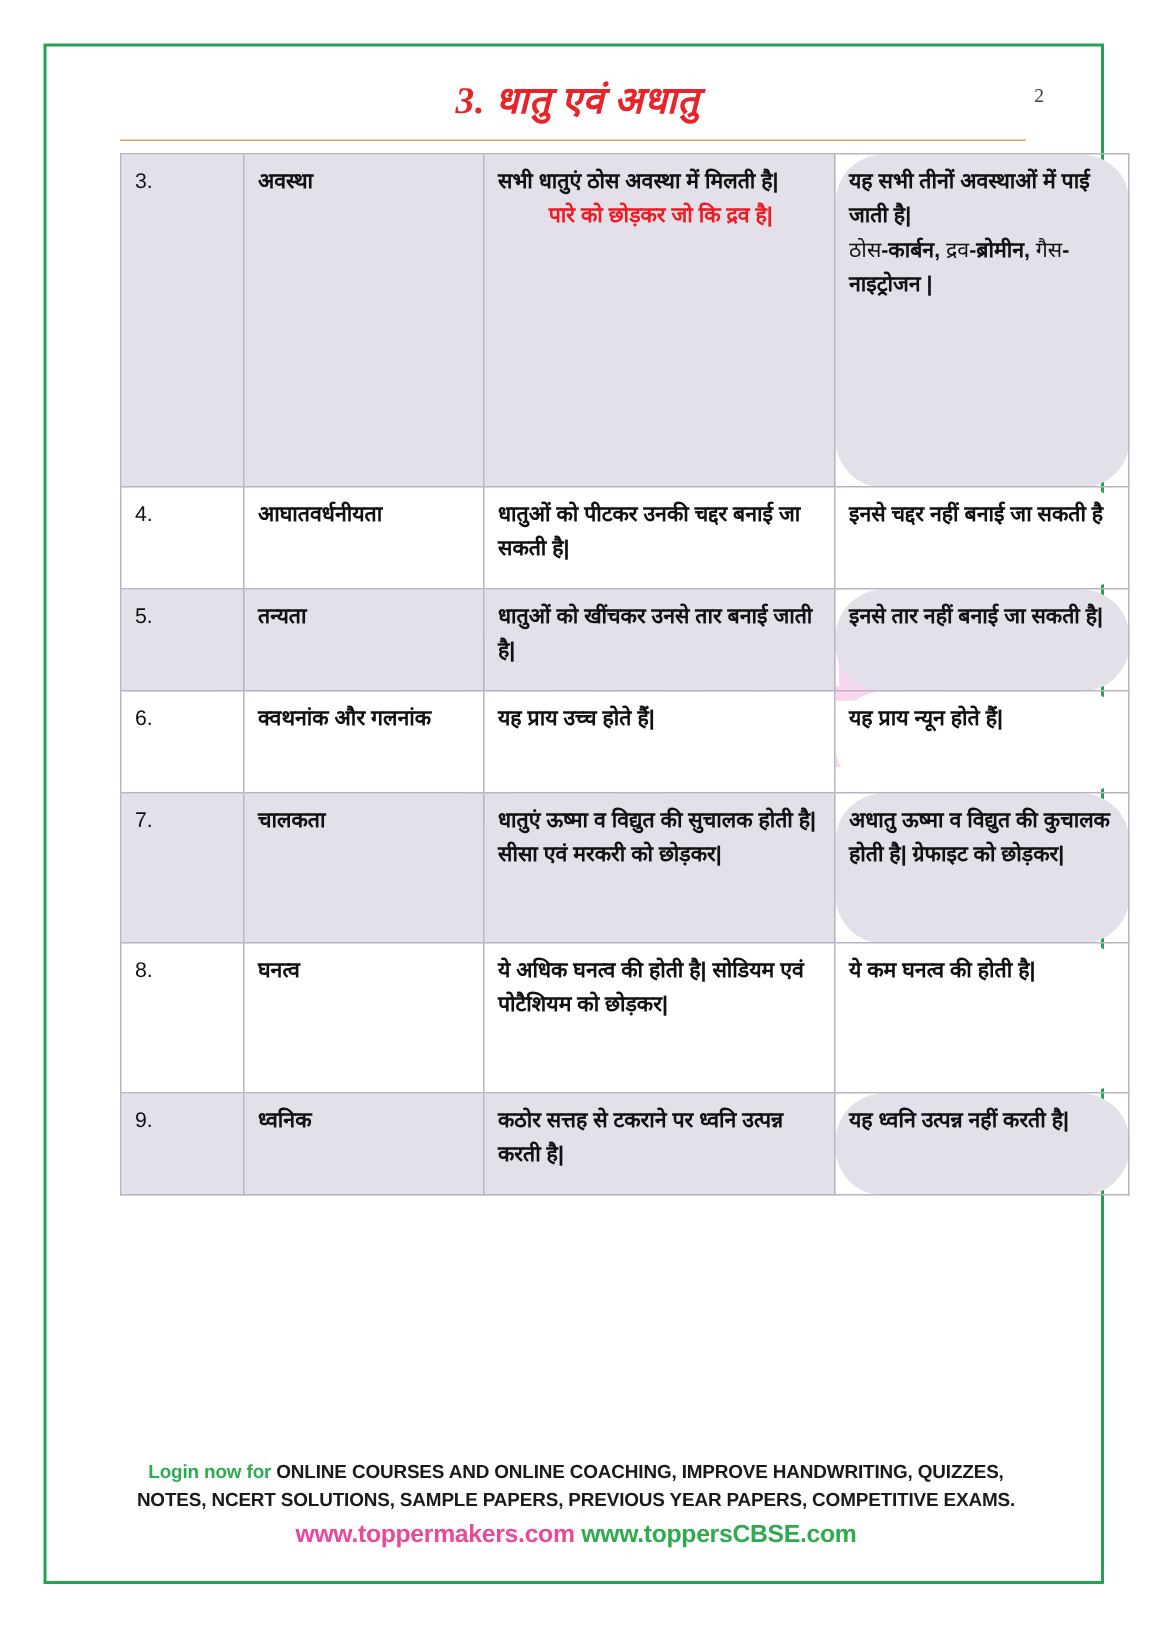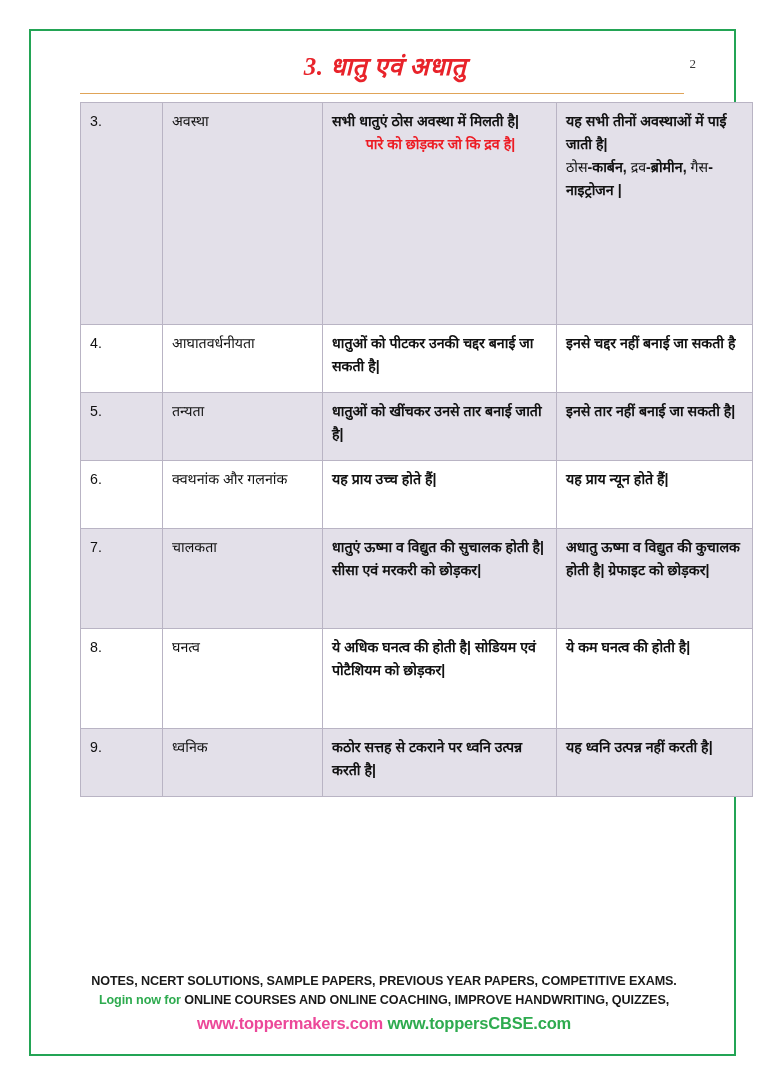--- a/index.html
+++ b/index.html
@@ -113,32 +113,32 @@
     vertical-align: top;
     padding: 7px 7px 7px 9px;
     font-size: 14.2px;
     line-height: 1.62;
     color: #111111;
     font-family: "Liberation Sans", "DejaVu Sans", sans-serif;
   }
   .col-num   { width: 65px; }
   .col-prop  { width: 143px; }
   .col-metal { width: 217px; }
-  .col-non   { width: 179px; }
+  .col-non   { width: 179px; border-radius: 32px; }
 
   .row-shaded td { background: #e3e0e9; }
   .row-plain  td { background: #ffffff; }
 
   .cell-num {
     font-size: 14.5px;
     padding-left: 11px;
     color: #151515;
   }
   .cell-prop {
-    font-weight: 400;
+    font-weight: 700;
   }
   .cell-body { }
 
   .seg-red {
     color: #ed1c24;
     font-weight: 700;
     text-align: center;
   }
   .seg-bold { font-weight: 400; }
   .seg-plain { font-weight: 700; }
@@ -242,25 +242,25 @@
             <td class="col-prop cell-prop">ध्वनिक</td>
             <td class="col-metal cell-body">
               <div class="seg-plain">कठोर  सत्तह से टकराने पर ध्वनि उत्पन्न करती है|</div>
             </td>
             <td class="col-non cell-body"><span class="seg-plain">यह ध्वनि उत्पन्न नहीं करती है|</span></td>
           </tr>
         </tbody>
     </table>
 
     <div class="footer">
-      <div class="footer-line">NOTES, NCERT SOLUTIONS, SAMPLE PAPERS, PREVIOUS YEAR PAPERS, COMPETITIVE EXAMS.</div>
       <div class="footer-line">
         <span class="footer-login">Login now for</span>
         <span>ONLINE COURSES AND ONLINE COACHING, IMPROVE HANDWRITING, QUIZZES,</span>
       </div>
+      <div class="footer-line">NOTES, NCERT SOLUTIONS, SAMPLE PAPERS, PREVIOUS YEAR PAPERS, COMPETITIVE EXAMS.</div>
       <div class="footer-urls">
         <span class="url-red">www.toppermakers.com</span>
         <span class="url-green">www.toppersCBSE.com</span>
       </div>
     </div>
 
   </div>
 </div>
 
 </body></html>

